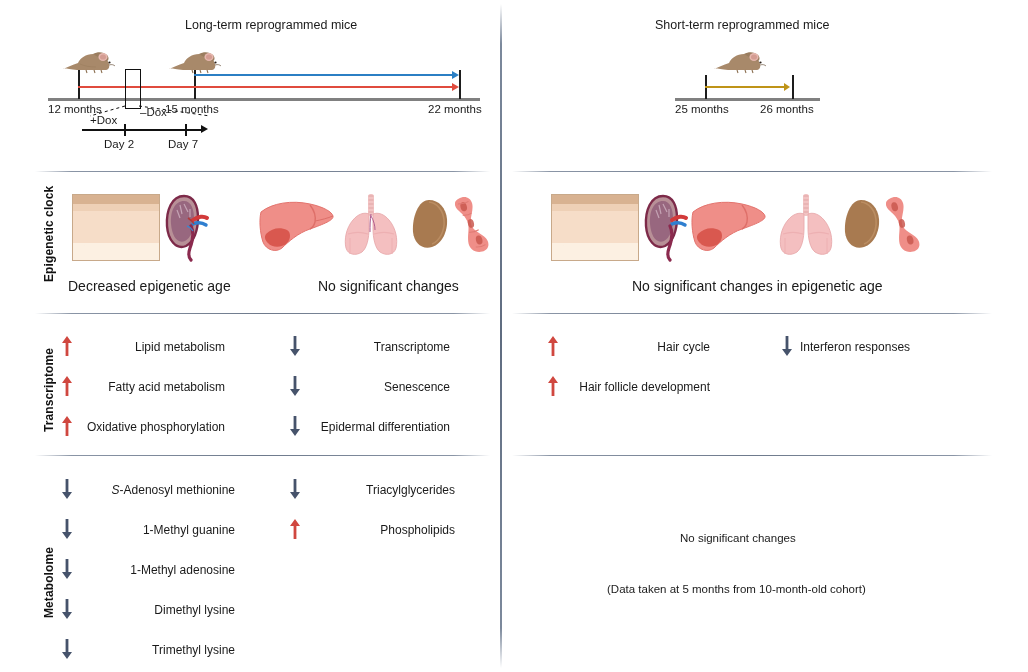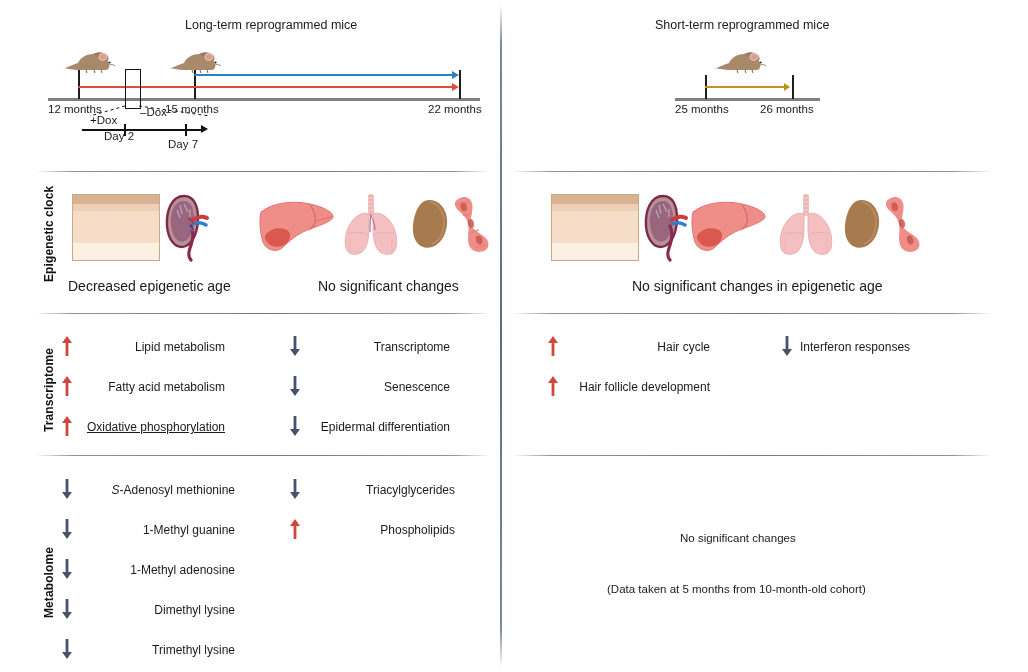--- a/index.html
+++ b/index.html
@@ -228,21 +228,21 @@
   <div class="tl-label" style="left:48px;  top:103px;">12 months</div>
   <div class="tl-label" style="left:165px; top:103px;">15 months</div>
   <div class="tl-label" style="left:428px; top:103px;">22 months</div>
 
   <div class="sub-axis" style="left:82px; top:129px; width:120px;"></div>
   <div class="sub-arrowhead" style="left:201px; top:125px;"></div>
   <div class="sub-tick" style="left:124px; top:124px; height:12px;"></div>
   <div class="sub-tick" style="left:185px; top:124px; height:12px;"></div>
   <div class="sub-label" style="left:90px;  top:114px;">+Dox</div>
   <div class="sub-label" style="left:140px; top:106px;">–Dox</div>
-  <div class="sub-label" style="left:104px; top:130px;">Day 2</div>
+  <div class="sub-label" style="left:104px; top:138px;">Day 2</div>
   <div class="sub-label" style="left:168px; top:138px;">Day 7</div>
 
   <svg class="mouse" style="left:713px; top:48px;" width="54" height="26" viewBox="0 0 54 26">
     <path d="M15 22 C6 21 2 20 1 21 C6 19 10 17 16 15 C18 10 24 6 31 6 C40 6 46 11 47 16 C48 20 46 22 43 22 Z" fill="#a8896a"></path>
     <path d="M31 6 C36 3 42 4 45 7 C47 9 47 12 45 13 C42 14 38 11 36 9 Z" fill="#9a7d5f"></path>
     <ellipse cx="41" cy="9" rx="4.6" ry="4" fill="#e6b7ae"></ellipse>
     <ellipse cx="41" cy="9" rx="3" ry="2.6" fill="#d49c92"></ellipse>
     <circle cx="47.5" cy="14.5" r="1.1" fill="#2a2018"></circle>
     <path d="M47 17 C50 16 52 17 53 18" stroke="#6d5840" stroke-width=".7" fill="none"></path>
     <path d="M24 22 l1 3 M32 22 l1 3 M39 22 l1 3" stroke="#8d7152" stroke-width="1.1"></path>
@@ -382,21 +382,21 @@
   <div class="fact right-al" style="left:75px; top:340px; width:150px;">Lipid metabolism</div>
 
   <svg class="updown" style="left:60px; top:375px;" width="14" height="22" viewBox="0 0 14 22">
     <path d="M7 1 L12 8 L8.4 8 L8.4 21 L5.6 21 L5.6 8 L2 8 Z" fill="#d0473f"></path>
   </svg>
   <div class="fact right-al" style="left:75px; top:380px; width:150px;">Fatty acid metabolism</div>
 
   <svg class="updown" style="left:60px; top:415px;" width="14" height="22" viewBox="0 0 14 22">
     <path d="M7 1 L12 8 L8.4 8 L8.4 21 L5.6 21 L5.6 8 L2 8 Z" fill="#d0473f"></path>
   </svg>
-  <div class="fact right-al" style="left:75px; top:420px; width:150px;text-decoration:underline;">Oxidative phosphorylation</div>
+  <div class="fact right-al" style="left:75px; top:420px; width:150px;">Oxidative phosphorylation</div>
 
   <svg class="updown" style="left:288px; top:335px;" width="14" height="22" viewBox="0 0 14 22">
     <path d="M7 21 L12 14 L8.4 14 L8.4 1 L5.6 1 L5.6 14 L2 14 Z" fill="#46536b"></path>
   </svg>
   <div class="fact right-al" style="left:300px; top:340px; width:150px;">Transcriptome</div>
 
   <svg class="updown" style="left:288px; top:375px;" width="14" height="22" viewBox="0 0 14 22">
     <path d="M7 21 L12 14 L8.4 14 L8.4 1 L5.6 1 L5.6 14 L2 14 Z" fill="#46536b"></path>
   </svg>
   <div class="fact right-al" style="left:300px; top:380px; width:150px;">Senescence</div>

